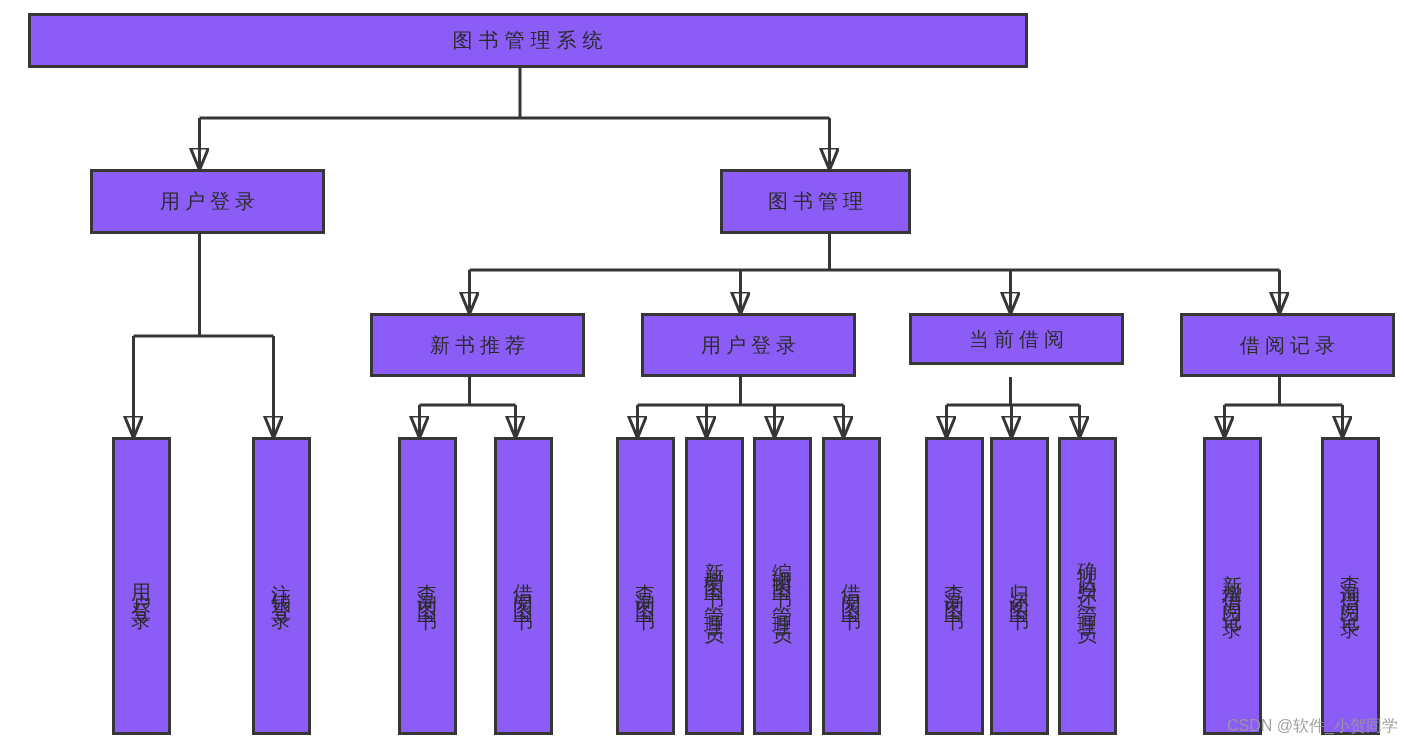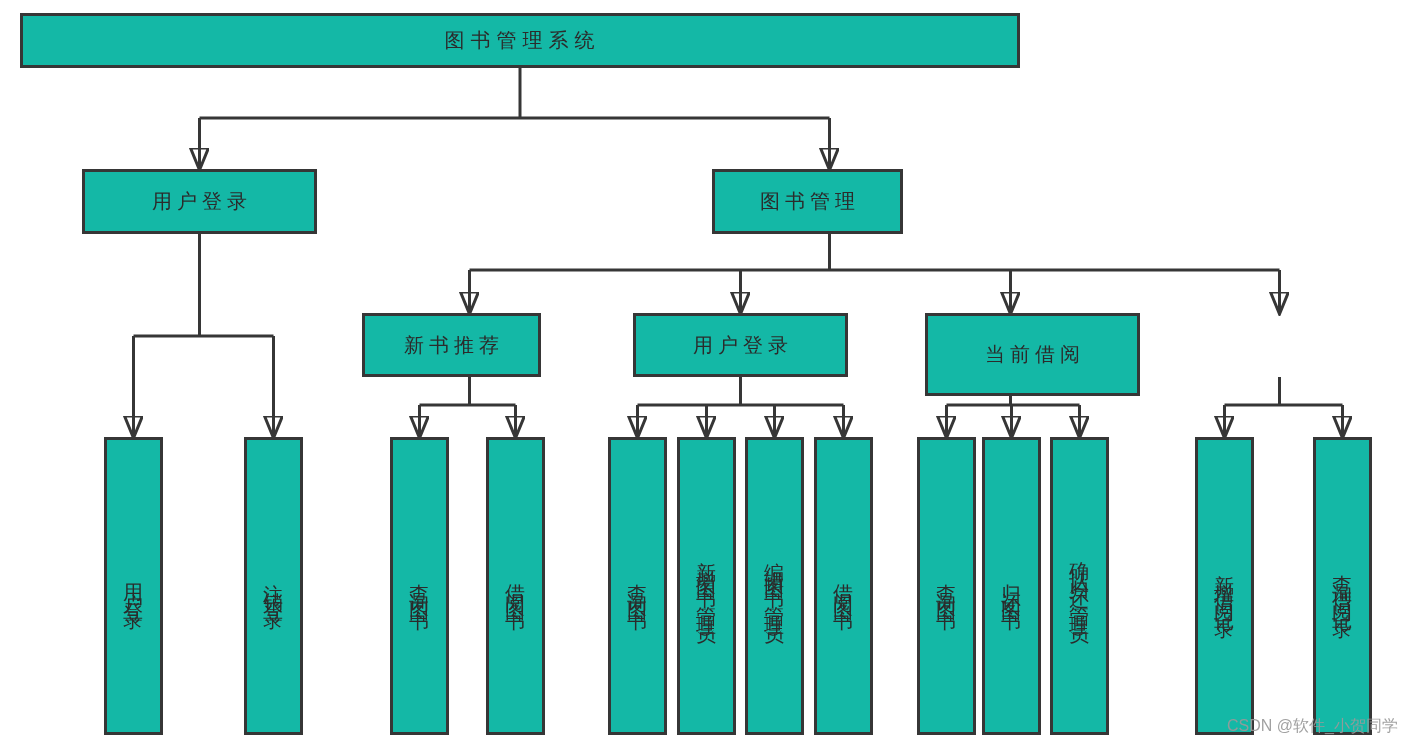--- a/index.html
+++ b/index.html
@@ -15,23 +15,24 @@
     width:1405px;height:747px;
     background:var(--bg-color);
     overflow:hidden;
   }
   .connectors{position:absolute;left:0;top:0;}
   .connectors path{stroke:var(--line-color);stroke-width:3;fill:none;}
   .node{
     position:absolute;
     box-sizing:border-box;
     border:3px solid var(--line-color);
-    background:#14b8a6;
+    background:#8b5cf6;
     display:flex;align-items:center;justify-content:center;
     color:var(--text-color);
+    margin-left:8px;
   }
   .h-node span{
     font-size:20px;
     letter-spacing:5px;
     text-indent:5px;
     white-space:nowrap;
   }
   .v-node span{
     writing-mode:vertical-rl;
     text-orientation:mixed;
@@ -107,28 +108,31 @@
     <span>图书管理系统</span>
   </div>
 
   <div class="node h-node" style="left:82px;top:169px;width:235px;height:65px;">
     <span>用户登录</span>
   </div>
   <div class="node h-node" style="left:712px;top:169px;width:191px;height:65px;">
     <span>图书管理</span>
   </div>
 
-  <div class="node h-node" style="left:362px;top:313px;width:179px;height:64px;">
+  <div class="node h-node" style="left:362px;top:313px;width:215px;height:64px;">
     <span>新书推荐</span>
   </div>
   <div class="node h-node" style="left:633px;top:313px;width:215px;height:64px;">
     <span>用户登录</span>
   </div>
-  <div class="node h-node" style="left:925px;top:313px;width:215px;height:83px;">
+  <div class="node h-node" style="left:901px;top:313px;width:215px;height:52px;">
     <span>当前借阅</span>
+  </div>
+  <div class="node h-node" style="left:1172px;top:313px;width:215px;height:64px;">
+    <span>借阅记录</span>
   </div>
 
   <div class="node v-node" style="left:104px;top:437px;width:59px;height:298px;">
     <span>用户登录</span>
   </div>
   <div class="node v-node" style="left:244px;top:437px;width:59px;height:298px;">
     <span>注销登录</span>
   </div>
 
   <div class="node v-node" style="left:390px;top:437px;width:59px;height:298px;">

